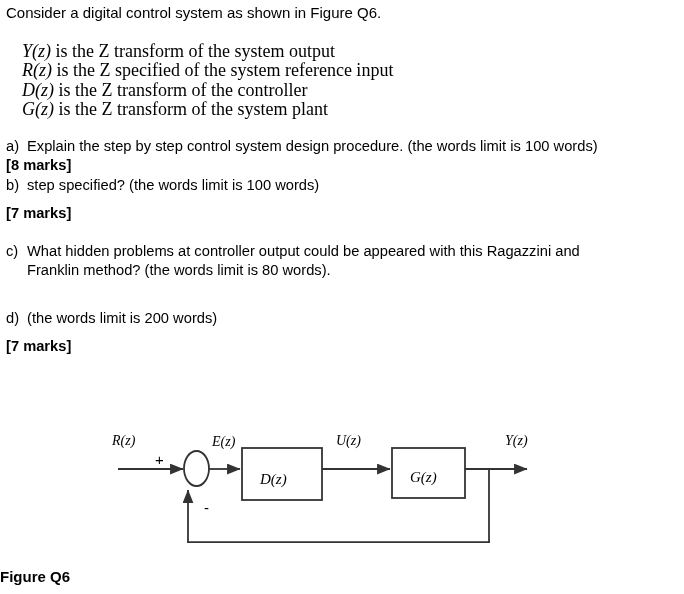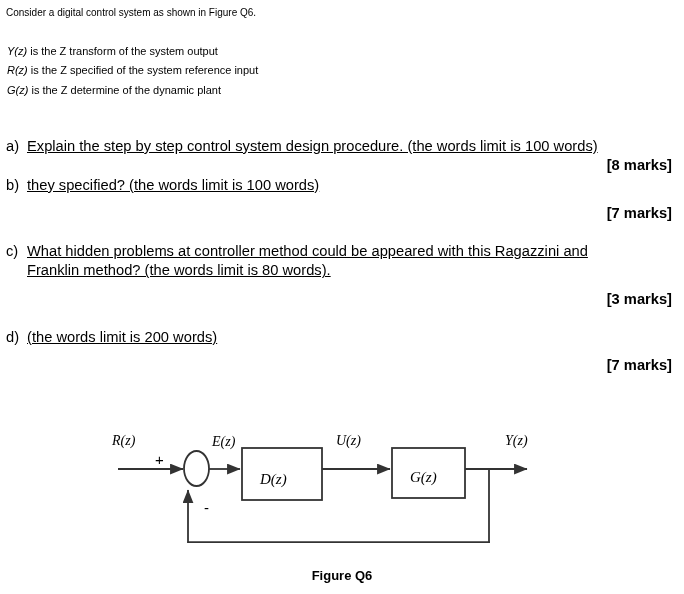--- a/index.html
+++ b/index.html
@@ -21,32 +21,33 @@
     width: 684px;
     height: 594px;
     overflow: hidden;
   }
 
   
   .intro {
     position: absolute;
     left: 6px;
     top: 3px;
-    font-size: 10px;
+    font-size: 15px;
     line-height: 19px;
     white-space: nowrap;
   }
 
   .defs {
     position: absolute;
-    left: 7px;
+    left: 22px;
     top: 42px;
-    font-size: 11px;
+    font-size: 18px;
     line-height: 19.3px;
     white-space: nowrap;
+    font-family: Liberation Serif, serif;
   }
   .defs div { white-space: nowrap; }
   .it { font-style: italic; }
 
   
   .qlist {
     position: absolute;
     left: 6px;
     top: 137px;
     width: 672px;
@@ -59,23 +60,22 @@
   .q .marker {
     position: absolute;
     left: 0;
     top: 0;
     width: 21px;
   }
   .q .body {
     margin-left: 21px;
     padding-left: 0px;
   }
-  .q .body .ln { white-space: nowrap; text-decoration: underline; }
+  .q .body .ln { white-space: nowrap; }
   .marks {
-    text-align: right;
     font-weight: bold;
     font-size: 14.7px;
     line-height: 19.3px;
     padding-right: 6px;
   }
   .gap { height: 19px; }
   .gap-sm { height: 9px; }
 
   
   .diagram {
@@ -85,23 +85,22 @@
     width: 684px;
     height: 140px;
   }
   .diagram svg { display: block; }
 
   .caption {
     position: absolute;
     left: 0;
     top: 568px;
     width: 684px;
-    text-align: center;
     font-weight: bold;
-    font-size: 13px;
+    font-size: 15px;
   }
 
   .lbl {
     font-family: "Liberation Serif", serif;
     font-style: italic;
     font-size: 14px;
   }
   .sign {
     font-family: "Liberation Sans", sans-serif;
     font-size: 15px;
@@ -115,53 +114,53 @@
 </head>
 <body>
 
 <div class="page">
 
   <div class="intro">Consider a digital control system as shown in Figure Q6.</div>
 
   <div class="defs">
     <div><span class="it">Y(z)</span><span> is the Z transform of the system output</span></div>
     <div><span class="it">R(z)</span><span> is the Z specified of the system reference input</span></div>
-    <div><span class="it">G(z)</span><span> is the Z determine of the dynamic plant</span></div>
+    <div><span class="it">D(z)</span><span> is the Z transform of the controller</span></div>
+    <div><span class="it">G(z)</span><span> is the Z transform of the system plant</span></div>
   </div>
 
   <div class="qlist">
 
     <div class="q">
       <span class="marker">a)</span>
       <div class="body">
         <div class="ln">Explain the step by step control system design procedure. (the words limit is 100 words)</div>
       </div>
     </div>
     <div class="marks">[8 marks]</div>
 
     <div class="q">
       <span class="marker">b)</span>
       <div class="body">
-        <div class="ln">they specified? (the words limit is 100 words)</div>
+        <div class="ln">step specified? (the words limit is 100 words)</div>
       </div>
     </div>
     <div class="gap-sm"></div>
     <div class="marks">[7 marks]</div>
 
     <div class="gap"></div>
 
     <div class="q">
       <span class="marker">c)</span>
       <div class="body">
-        <div class="ln">What hidden problems at controller method could be appeared with this Ragazzini and</div>
+        <div class="ln">What hidden problems at controller output could be appeared with this Ragazzini and</div>
         <div class="ln">Franklin method? (the words limit is 80 words).</div>
       </div>
     </div>
     <div class="gap-sm"></div>
-    <div class="marks">[3 marks]</div>
 
     <div class="gap"></div>
 
     <div class="q">
       <span class="marker">d)</span>
       <div class="body">
         <div class="ln">(the words limit is 200 words)</div>
       </div>
     </div>
     <div class="gap-sm"></div>

